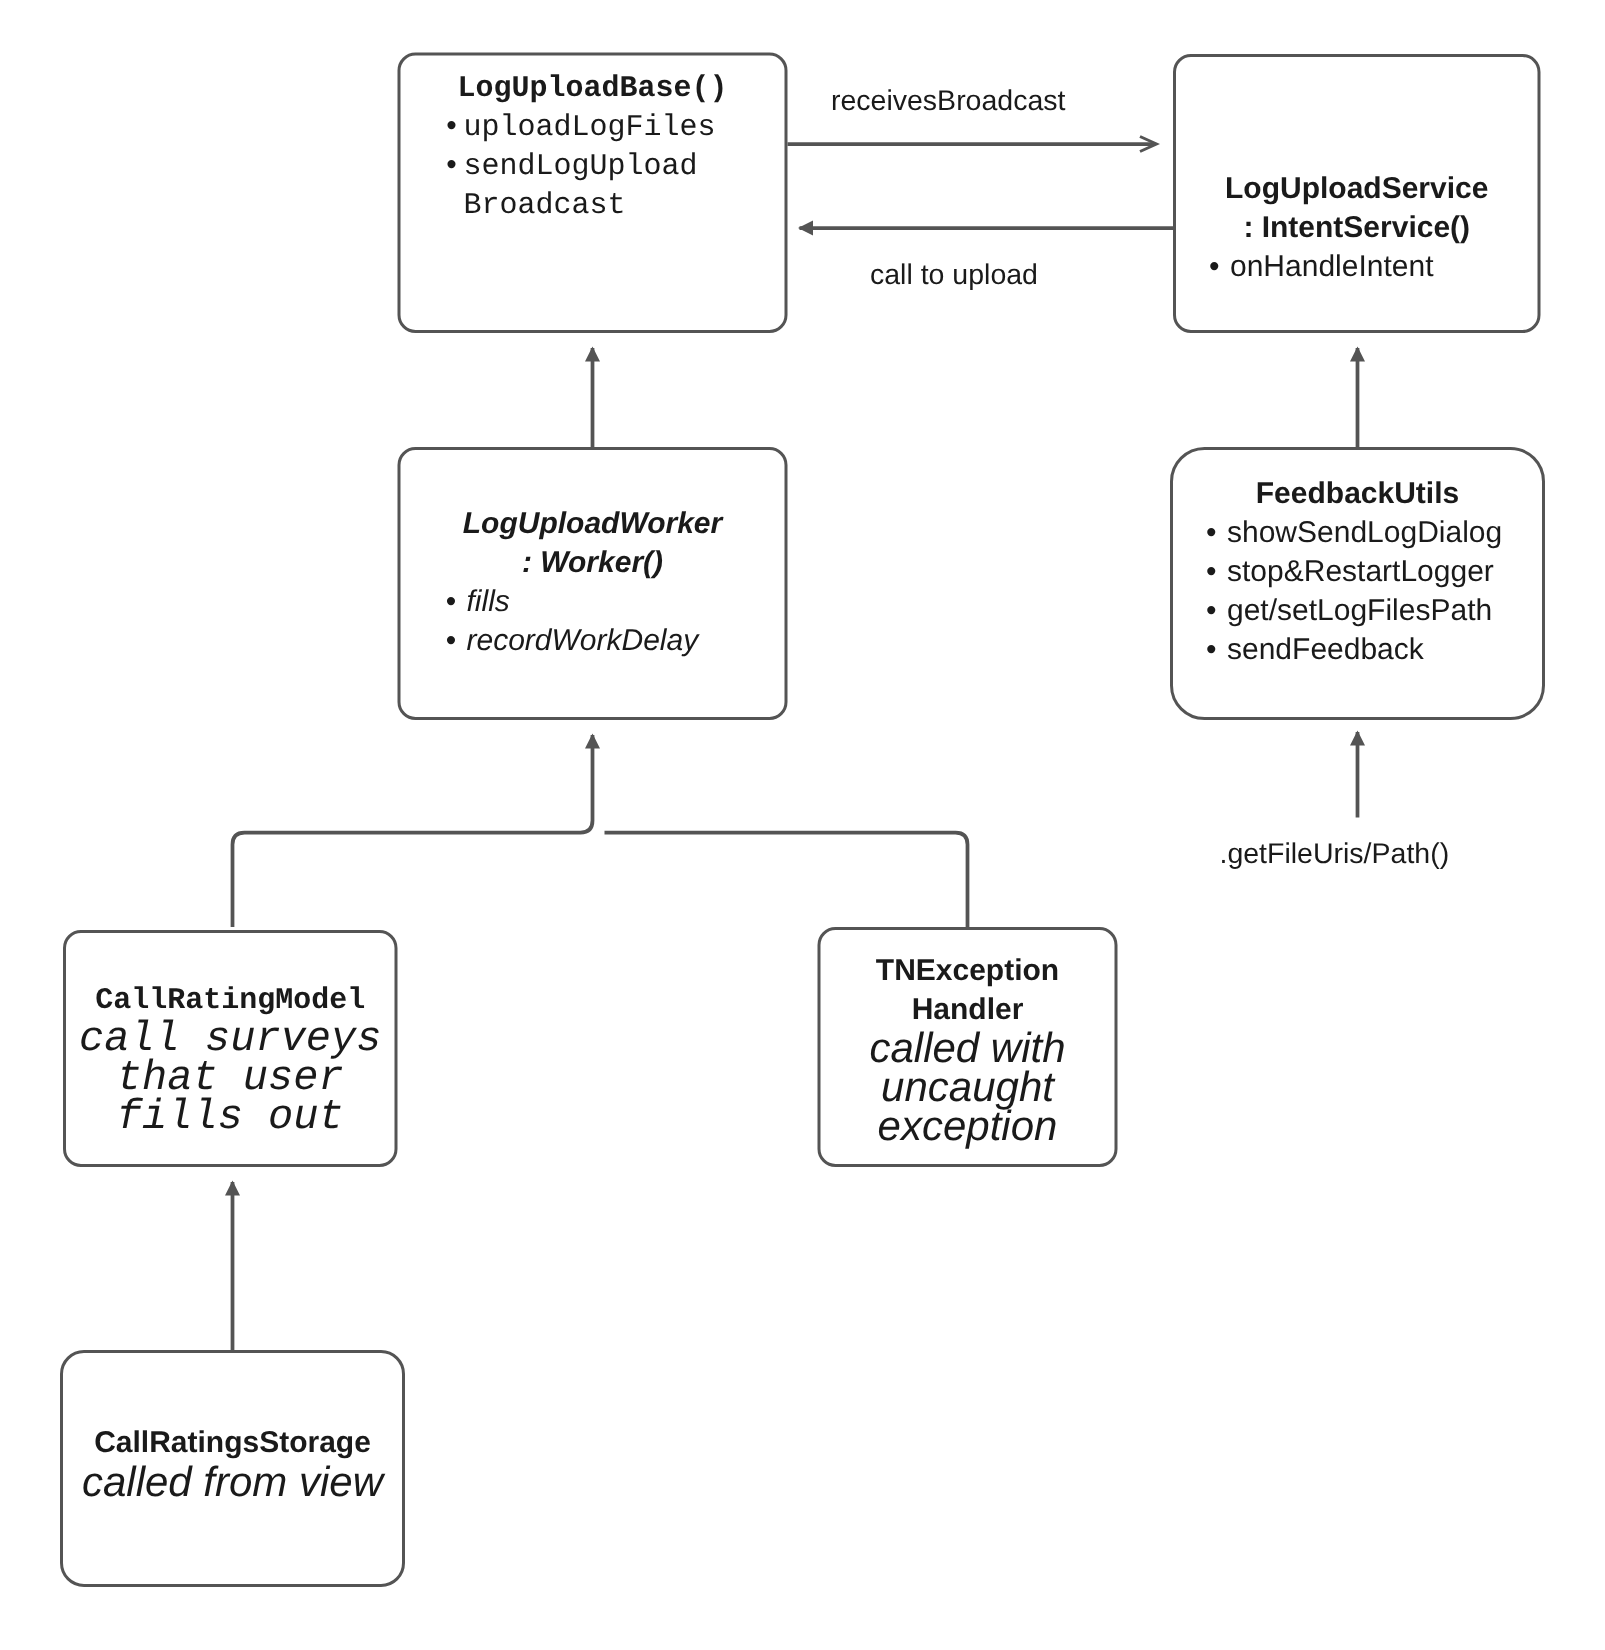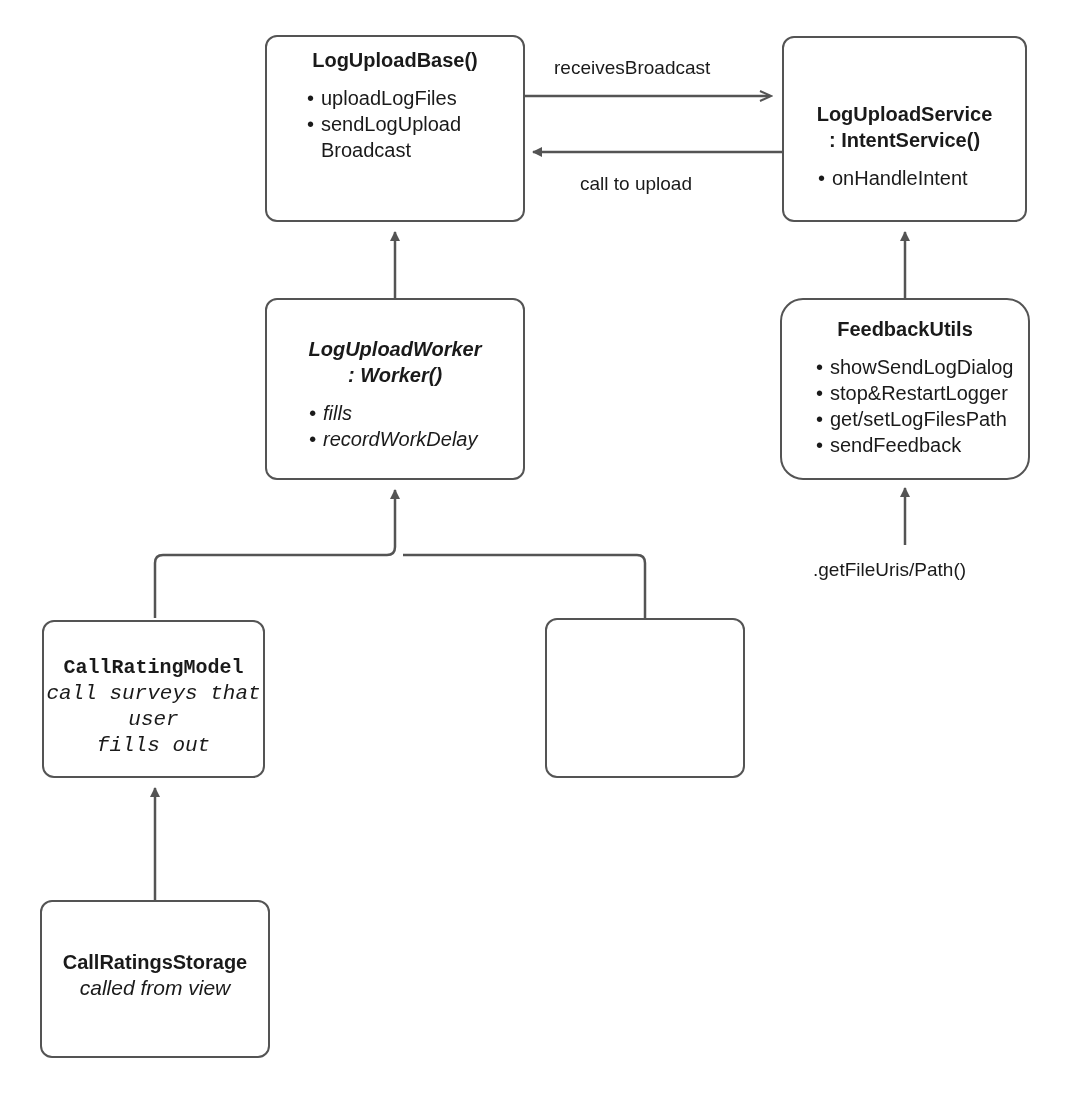--- a/index.html
+++ b/index.html
@@ -36,28 +36,28 @@
   .node-title {
     font-weight: bold;
     font-size: 20px;
     line-height: 26px;
     color: #1a1a1a;
     text-align: center;
     white-space: pre-line;
   }
   .node-sub {
     font-style: italic;
-    font-size: 21px;
+    font-size: 28px;
     line-height: 26px;
     color: #1a1a1a;
     text-align: center;
     white-space: pre-line;
   }
   .bullets {
-    margin: 12px;
+    margin: 0;
     padding: 0;
     list-style: none;
   }
   .bullets li {
     font-size: 20px;
     line-height: 26px;
     color: #1a1a1a;
     text-align: left;
     white-space: pre-line;
     position: relative;
@@ -120,21 +120,21 @@
 
     <g>
       <path d="M155,900 L155,788" fill="none" stroke="#545454" stroke-width="2.5" marker-end="url(#arrow-solid)"></path>
     </g>
 
     <g>
       <path d="M905,545 L905,488" fill="none" stroke="#545454" stroke-width="2.5" marker-end="url(#arrow-solid)"></path>
     </g>
   </svg>
 
-  <div class="node" style="left:265px; top:35px; width:260px; height:187px; justify-content:flex-start; padding-top:10px;">
+  <div class="node" style="left:265px; top:35px; width:260px; height:187px; justify-content:flex-start; padding-top:10px;font-family:Liberation Mono, monospace;">
     <div class="node-title">LogUploadBase()</div>
     <ul class="bullets indent-l">
       <li>uploadLogFiles</li>
       <li>sendLogUpload
 Broadcast</li>
     </ul>
   </div>
 
   <div class="node" style="left:782px; top:36px; width:245px; height:186px; justify-content:center; padding-top:45px;">
     <div class="node-title">LogUploadService
@@ -163,23 +163,28 @@
     </ul>
   </div>
 
   <div class="node" style="left:42px; top:620px; width:223px; height:158px; justify-content:flex-start; padding-top:33px;font-family:Liberation Mono, monospace;">
     <div class="node-title">CallRatingModel</div>
     <div class="node-sub">call surveys that user
 fills out</div>
   </div>
 
   <div class="node" style="left:545px; top:618px; width:200px; height:160px; justify-content:flex-start; padding-top:14px;">
+    <div class="node-title">TNException
+Handler</div>
+    <div class="node-sub">called with
+uncaught
+exception</div>
   </div>
 
-  <div class="node" style="left:40px; top:900px; width:230px; height:158px; justify-content:flex-start; padding-top:47px;">
+  <div class="node" style="left:40px; top:900px; width:230px; height:158px; justify-content:flex-start; padding-top:47px;border-radius:16px;">
     <div class="node-title">CallRatingsStorage</div>
     <div class="node-sub">called from view</div>
   </div>
 
   <div class="edge-label" style="left:554px; top:56px;">receivesBroadcast</div>
 
   <div class="edge-label" style="left:580px; top:172px;">call to upload</div>
 
   <div class="edge-label" style="left:813px; top:558px;">.getFileUris/Path()</div>
 

